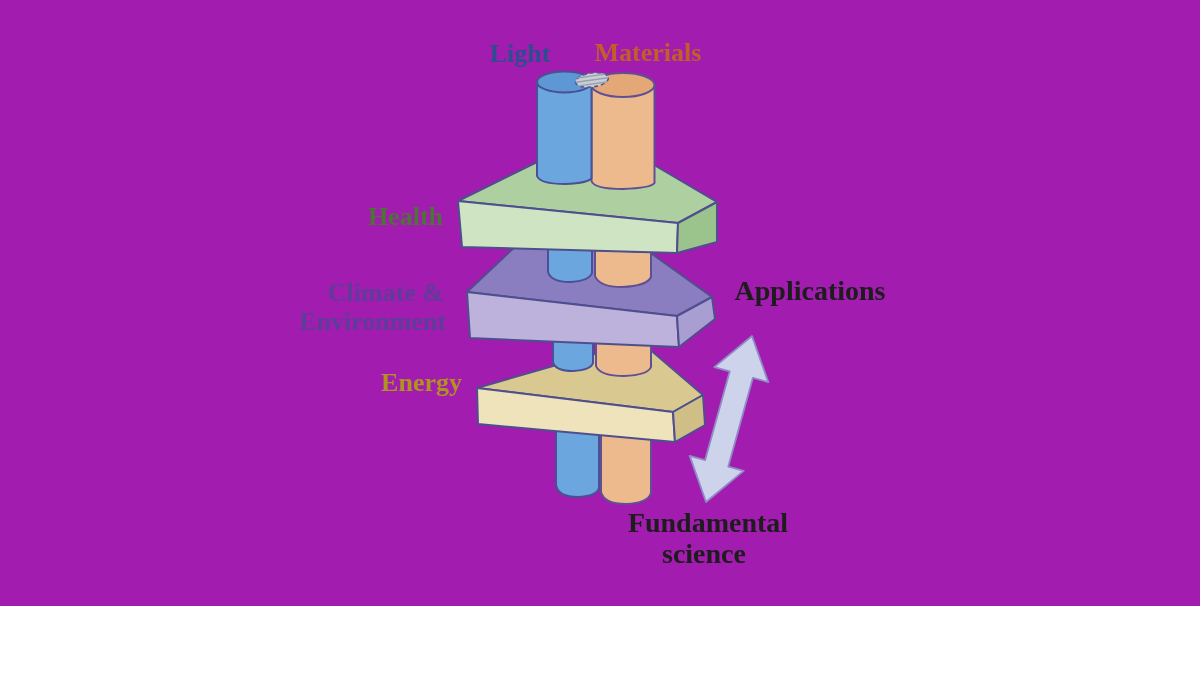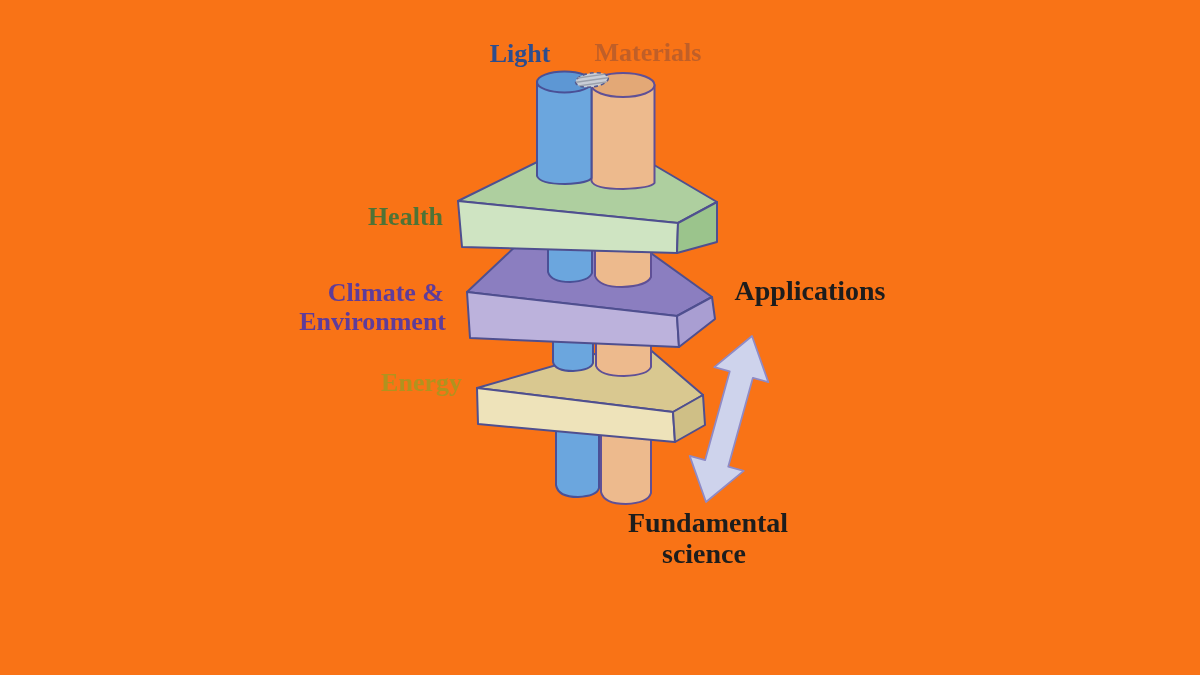--- a/index.html
+++ b/index.html
@@ -1,16 +1,16 @@
 <!DOCTYPE html>
 <html><head>
 <meta charset="utf-8">
 <style>
   html,body{margin:0;padding:0;background:#ffffff;}
-  .stage{position:relative;width:1200px;height:675px;background:#f97316;overflow:hidden;
+  .stage{position:relative;width:1200px;height:606px;background:#a21caf;overflow:hidden;
          font-family:"Liberation Serif",serif;}
   svg{position:absolute;left:0;top:0;}
   .lbl{font-family:"Liberation Serif",serif;font-weight:bold;font-size:26px;}
   .lbl-lg{font-family:"Liberation Serif",serif;font-weight:bold;font-size:28px;}
   .shape{stroke-width:2;stroke-linejoin:round;}
   .thin{stroke-width:1.8;stroke-linejoin:round;}
 </style>
 </head>
 <body>
 

